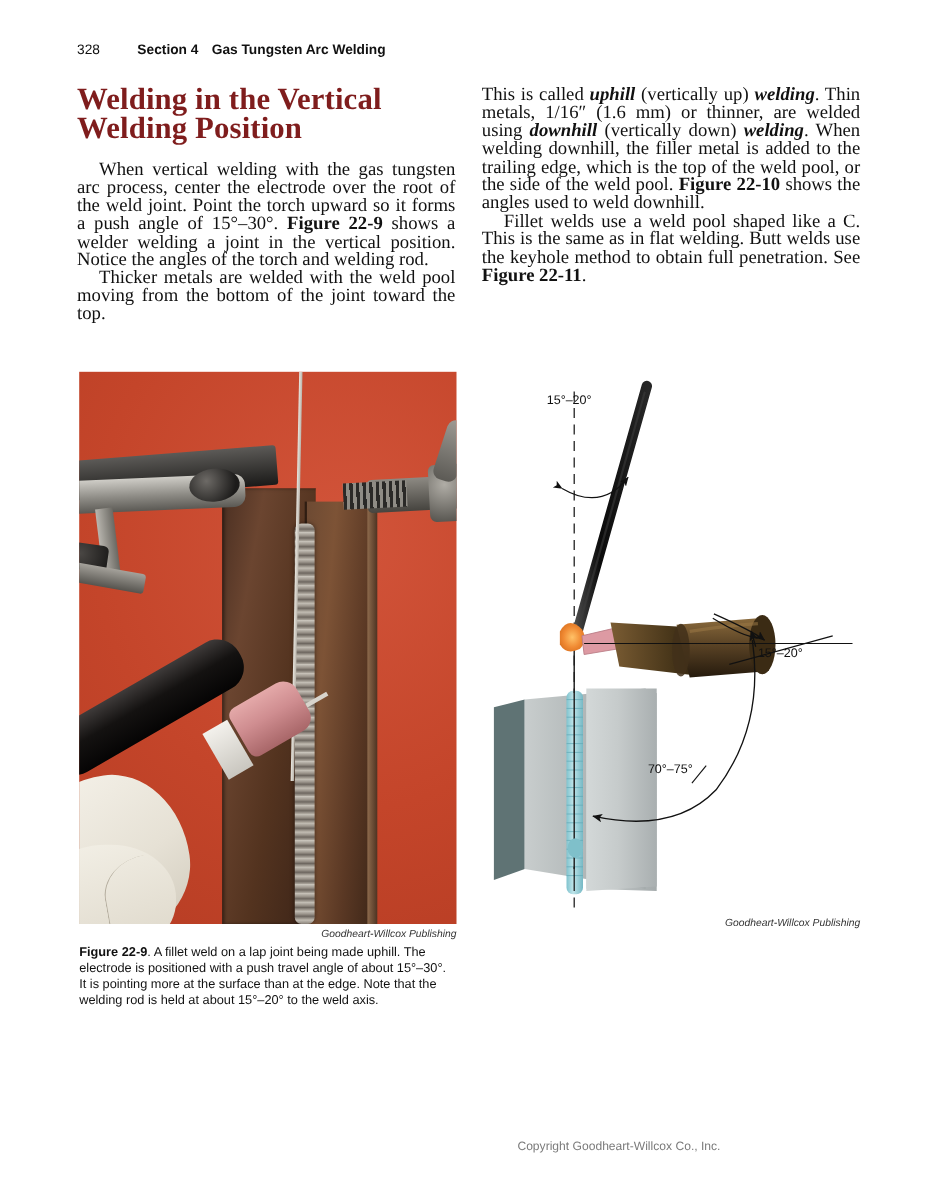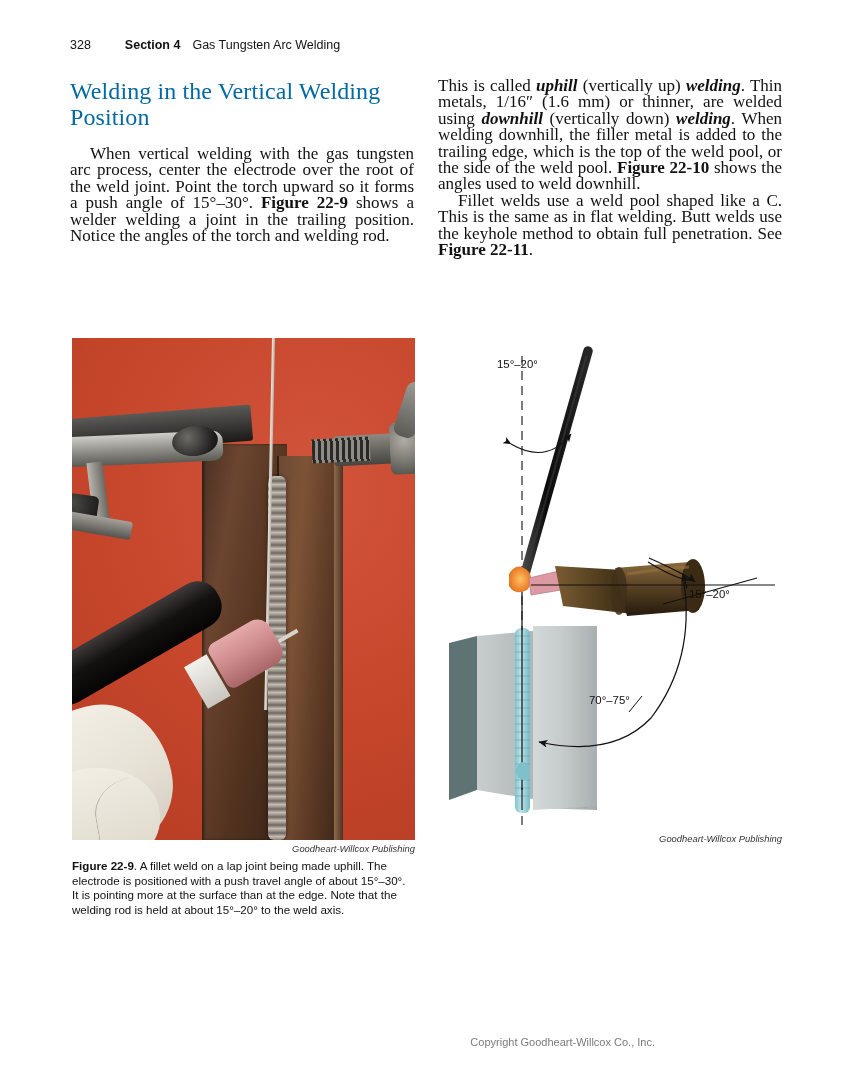--- a/index.html
+++ b/index.html
@@ -14,35 +14,35 @@
   }
 
   
   .runhead {
     position:absolute; left:70px; top:38px; width:710px;
     font-family:"Liberation Sans","DejaVu Sans",sans-serif;
     font-size:12.5px; color:#111; white-space:nowrap;
   }
   .runhead .pageno { font-weight:normal; }
   .runhead .sect { font-weight:bold; margin-left:34px; }
-  .runhead .sectname { margin-left:12px; font-weight:normal; }
+  .runhead .sectname { margin-left:12px; font-weight:bold; }
 
   
   .cols { position:absolute; left:70px; top:78px; width:712px; }
   .col  { position:absolute; top:0; width:344px; }
   .col-left  { left:0; }
   .col-right { left:368px; }
 
   h1.head {
     margin:0 0 16px 0;
     font-family:"Liberation Serif","DejaVu Serif",serif;
-    font-weight:normal;
-    font-size:24px;
+    font-weight:bold;
+    font-size:28px;
     line-height:26px;
-    color:#0369a1;
+    color:#7f1d1d;
     letter-spacing:.1px;
   }
 
   p.body {
     margin:0;
     font-size:17px;
     line-height:16.4px;
     text-align:justify;
     text-indent:20px;
     hyphens:auto;
@@ -218,22 +218,23 @@
 
 <div class="runhead">
   <span class="pageno">328</span><span class="sect">Section 4</span><span class="sectname">Gas Tungsten Arc Welding</span>
 </div>
 
 <div class="cols">
 
   <div class="col col-left">
     <h1 class="head">Welding in the Vertical Welding Position</h1>
 
-    <p class="body"><span>When vertical welding with the gas tungsten arc process, center the electrode over the root of the weld joint. Point the torch upward so it forms a push angle of 15°–30°. </span><span class="bd">Figure 22-9</span><span> shows a welder welding a joint in the trailing position. Notice the angles of the torch and welding rod.</span></p>
-
+    <p class="body"><span>When vertical welding with the gas tungsten arc process, center the electrode over the root of the weld joint. Point the torch upward so it forms a push angle of 15°–30°. </span><span class="bd">Figure 22-9</span><span> shows a welder welding a joint in the vertical position. Notice the angles of the torch and welding rod.</span></p>
+
+    <p class="body">Thicker metals are welded with the weld pool moving from the bottom of the joint toward the top.</p>
   </div>
 
   <div class="col col-right">
     <p class="body noindent"><span>This is called </span><span class="bi">uphill</span><span> (vertically up) </span><span class="bi">welding</span><span>. Thin metals, 1/16″ (1.6 mm) or thinner, are welded using </span><span class="bi">downhill</span><span> (vertically down) </span><span class="bi">welding</span><span>. When welding downhill, the filler metal is added to the trailing edge, which is the top of the weld pool, or the side of the weld pool. </span><span class="bd">Figure 22-10</span><span> shows the angles used to weld downhill.</span></p>
 
     <p class="body"><span>Fillet welds use a weld pool shaped like a C. This is the same as in flat welding. Butt welds use the keyhole method to obtain full penetration. See </span><span class="bd">Figure 22-11</span><span>.</span></p>
   </div>
 </div>
 
 <div class="fig" id="photo9">

